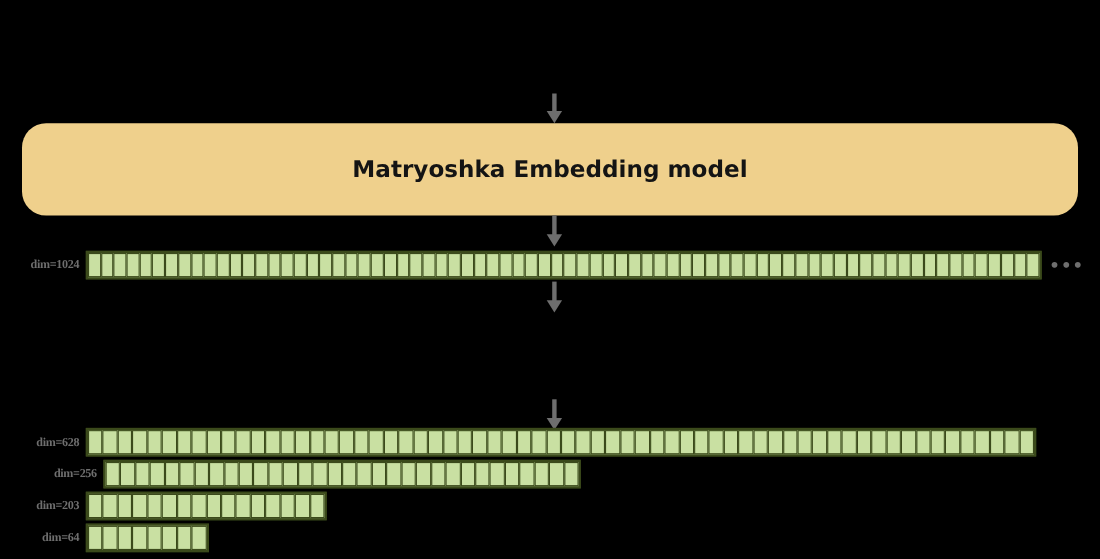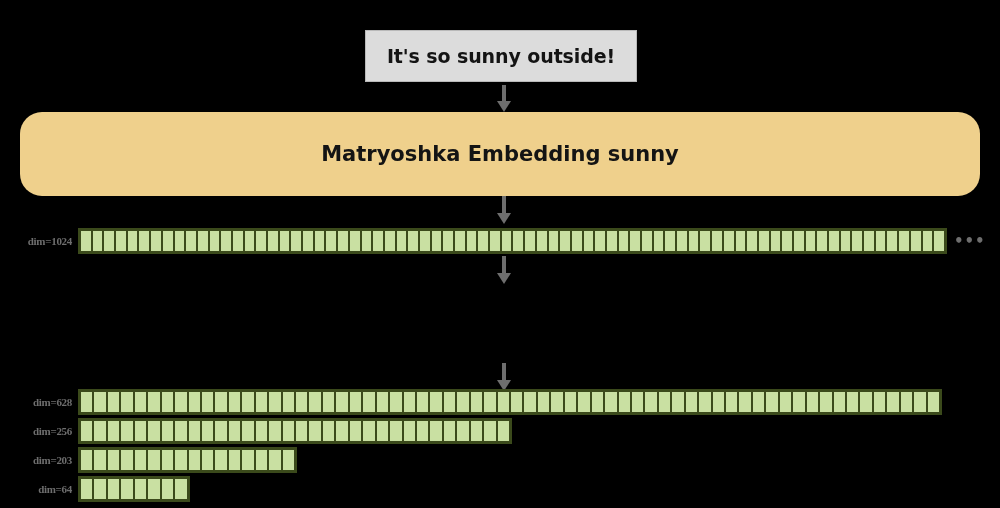--- a/index.html
+++ b/index.html
@@ -132,31 +132,28 @@
     letter-spacing: 1px;
     line-height: 1;
     white-space: nowrap;
   }
 </style>
 </head>
 <body>
 
 <div id="stage">
 
-  <div class="input-box">
-    <span>It's so sunny outside!</span>
-  </div>
 
   <div class="arrow" style="left:497px; top:85px; height:27px;">
     <div class="shaft" style="height:18px;"></div>
     <div class="head" style="top:16px;"></div>
   </div>
 
   <div class="model-box">
-    <span>Matryoshka Embedding sunny</span>
+    <span>Matryoshka Embedding model</span>
   </div>
 
   <div class="arrow" style="left:497px; top:196px; height:28px;">
     <div class="shaft" style="height:19px;"></div>
     <div class="head" style="top:17px;"></div>
   </div>
 
   <div class="vec-row" id="full-row" style="left:78px; top:230px; height:22px;">
     <span class="vec-label">dim=1024</span>
     <div class="vec-bar" id="full-bar">
@@ -312,21 +309,21 @@
           <div class="cell" style="width: 13.45px;"></div>
           <div class="cell" style="width: 13.45px;"></div>
           <div class="cell" style="width: 13.45px;"></div>
           <div class="cell" style="width: 13.45px;"></div>
           <div class="cell" style="width: 13.45px;"></div>
           <div class="cell" style="width: 13.45px;"></div>
           <div class="cell" style="width: 13.45px;"></div>
           <div class="cell" style="width: 13.45px;"></div>
         </div>
       </div>
-      <div class="vec-row" style="left: 78px; top: 420px; height: 22px;">
+      <div class="vec-row" style="left: 94px; top: 420px; height: 22px;">
         <span class="vec-label">dim=256</span>
         <div class="vec-bar">
           <div class="cell" style="width: 13.45px;"></div>
           <div class="cell" style="width: 13.45px;"></div>
           <div class="cell" style="width: 13.45px;"></div>
           <div class="cell" style="width: 13.45px;"></div>
           <div class="cell" style="width: 13.45px;"></div>
           <div class="cell" style="width: 13.45px;"></div>
           <div class="cell" style="width: 13.45px;"></div>
           <div class="cell" style="width: 13.45px;"></div>

